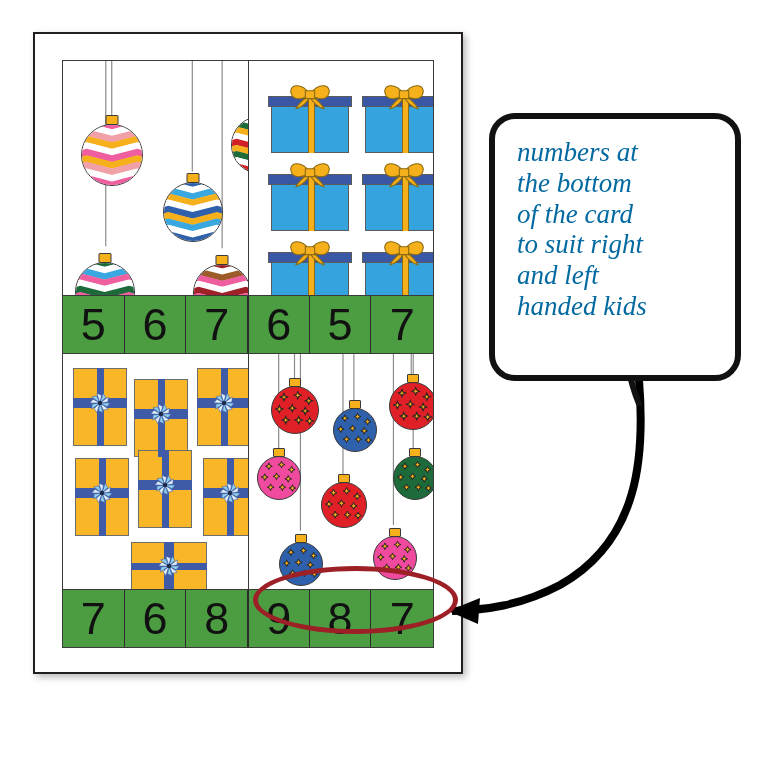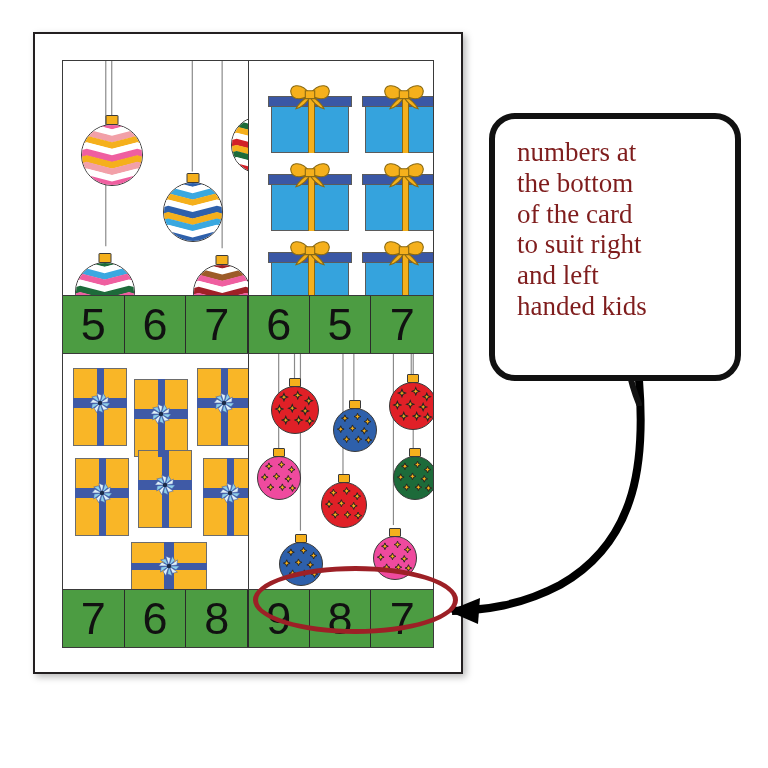--- a/index.html
+++ b/index.html
@@ -119,22 +119,23 @@
 
   
   .callout{
     position:absolute;left:489px;top:113px;width:252px;height:268px;
     background:#ffffff;border:6px solid #111111;border-radius:26px;
     box-sizing:border-box;z-index:30;
   }
   .callout-text{
     position:absolute;left:22px;top:18px;right:10px;
     font-family:"Liberation Serif", serif;
-    font-size:27px;line-height:1.14;color:#7f1d1d;
+    font-size:27px;line-height:1.14;color:#0369a1;
     white-space:pre-line;
+    font-style:italic;
   }
   .tail{position:absolute;left:489px;top:370px;z-index:29;}
 
   .arrow-layer{position:absolute;left:0;top:0;width:768px;height:768px;z-index:28;pointer-events:none;}
 </style>
 </head>
 <body>
 
 <div id="stage">
 

